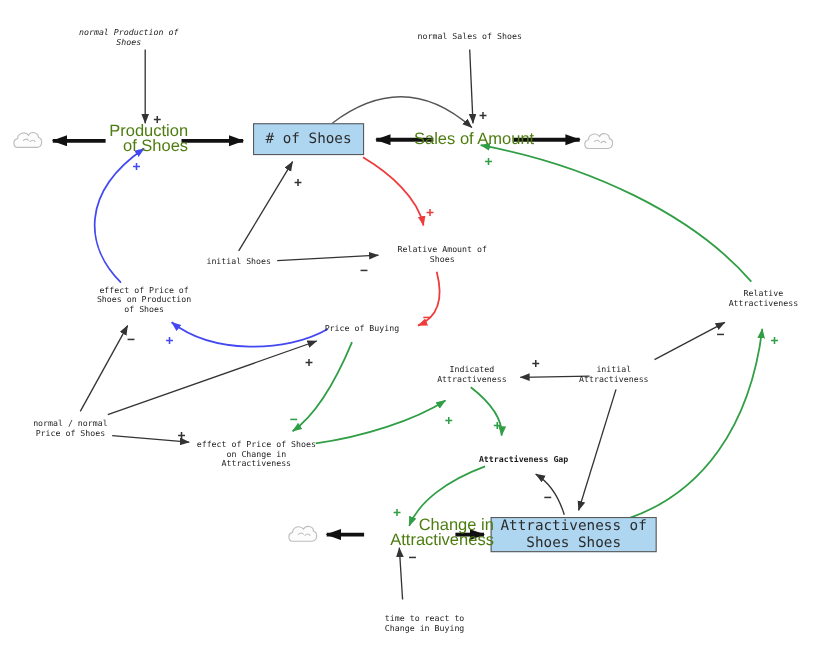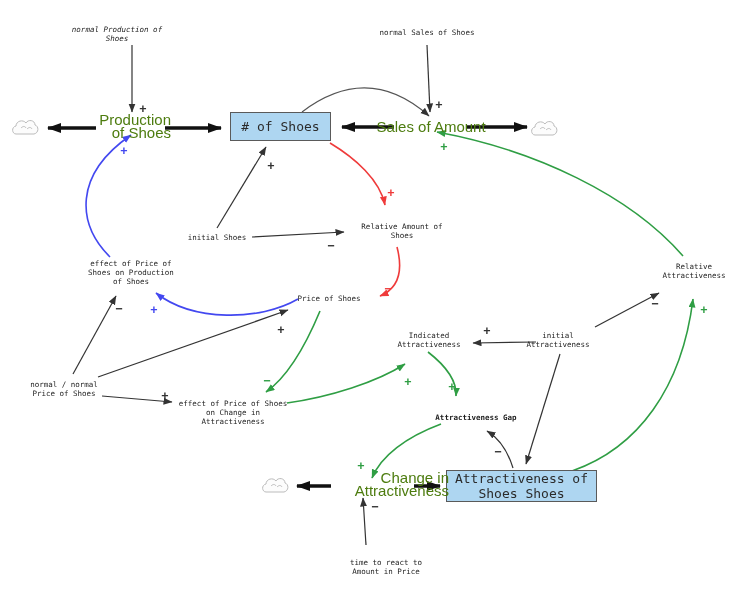--- a/index.html
+++ b/index.html
@@ -102,29 +102,29 @@
   </div>
 
   <div class="flowlabel" style="left:130px;top:113px;width:82px;">Production of Shoes</div>
   <div class="flowlabel" style="left:431px;top:120px;white-space:nowrap;">Sales of Amount</div>
   <div class="flowlabel" style="left:389px;top:471px;width:120px;">Change in Attractiveness</div>
 
   <div class="var" style="left:117px;top:25px;width:92px;font-style:italic;">normal Production of Shoes</div>
   <div class="var nowrap" style="left:427px;top:28px;">normal Sales of Shoes</div>
   <div class="var nowrap" style="left:217px;top:233px;">initial Shoes</div>
   <div class="var" style="left:402px;top:222px;width:90px;">Relative Amount of Shoes</div>
-  <div class="var nowrap" style="left:329px;top:294px;">Price of Shoes</div>
+  <div class="var nowrap" style="left:329px;top:294px;">Price of Buying</div>
   <div class="var" style="left:131px;top:259px;width:88px;">effect of Price of Shoes on Production of Shoes</div>
   <div class="var" style="left:64px;top:380px;width:76px;">normal / normal Price of Shoes</div>
   <div class="var" style="left:233px;top:399px;width:112px;">effect of Price of Shoes on Change in Attractiveness</div>
   <div class="var" style="left:429px;top:331px;width:70px;">Indicated Attractiveness</div>
   <div class="var" style="left:558px;top:331px;width:70px;">initial Attractiveness</div>
   <div class="var" style="left:694px;top:262px;width:70px;">Relative Attractiveness</div>
   <div class="var nowrap" style="left:476px;top:413px;font-weight:bold;">Attractiveness Gap</div>
-  <div class="var" style="left:386px;top:558px;width:80px;">time to react to Amount in Price</div>
+  <div class="var" style="left:386px;top:558px;width:80px;">time to react to Change in Buying</div>
 
   <span class="sign black" style="left:143px;top:109px;">+</span>
   <span class="sign blue" style="left:124px;top:151px;">+</span>
   <span class="sign black" style="left:439px;top:105px;">+</span>
   <span class="sign green" style="left:444px;top:147px;">+</span>
   <span class="sign black" style="left:271px;top:166px;">+</span>
   <span class="sign red" style="left:391px;top:193px;">+</span>
   <span class="sign black" style="left:331px;top:246px;">−</span>
   <span class="sign red" style="left:388px;top:289px;">−</span>
   <span class="sign black" style="left:119px;top:309px;">−</span>

